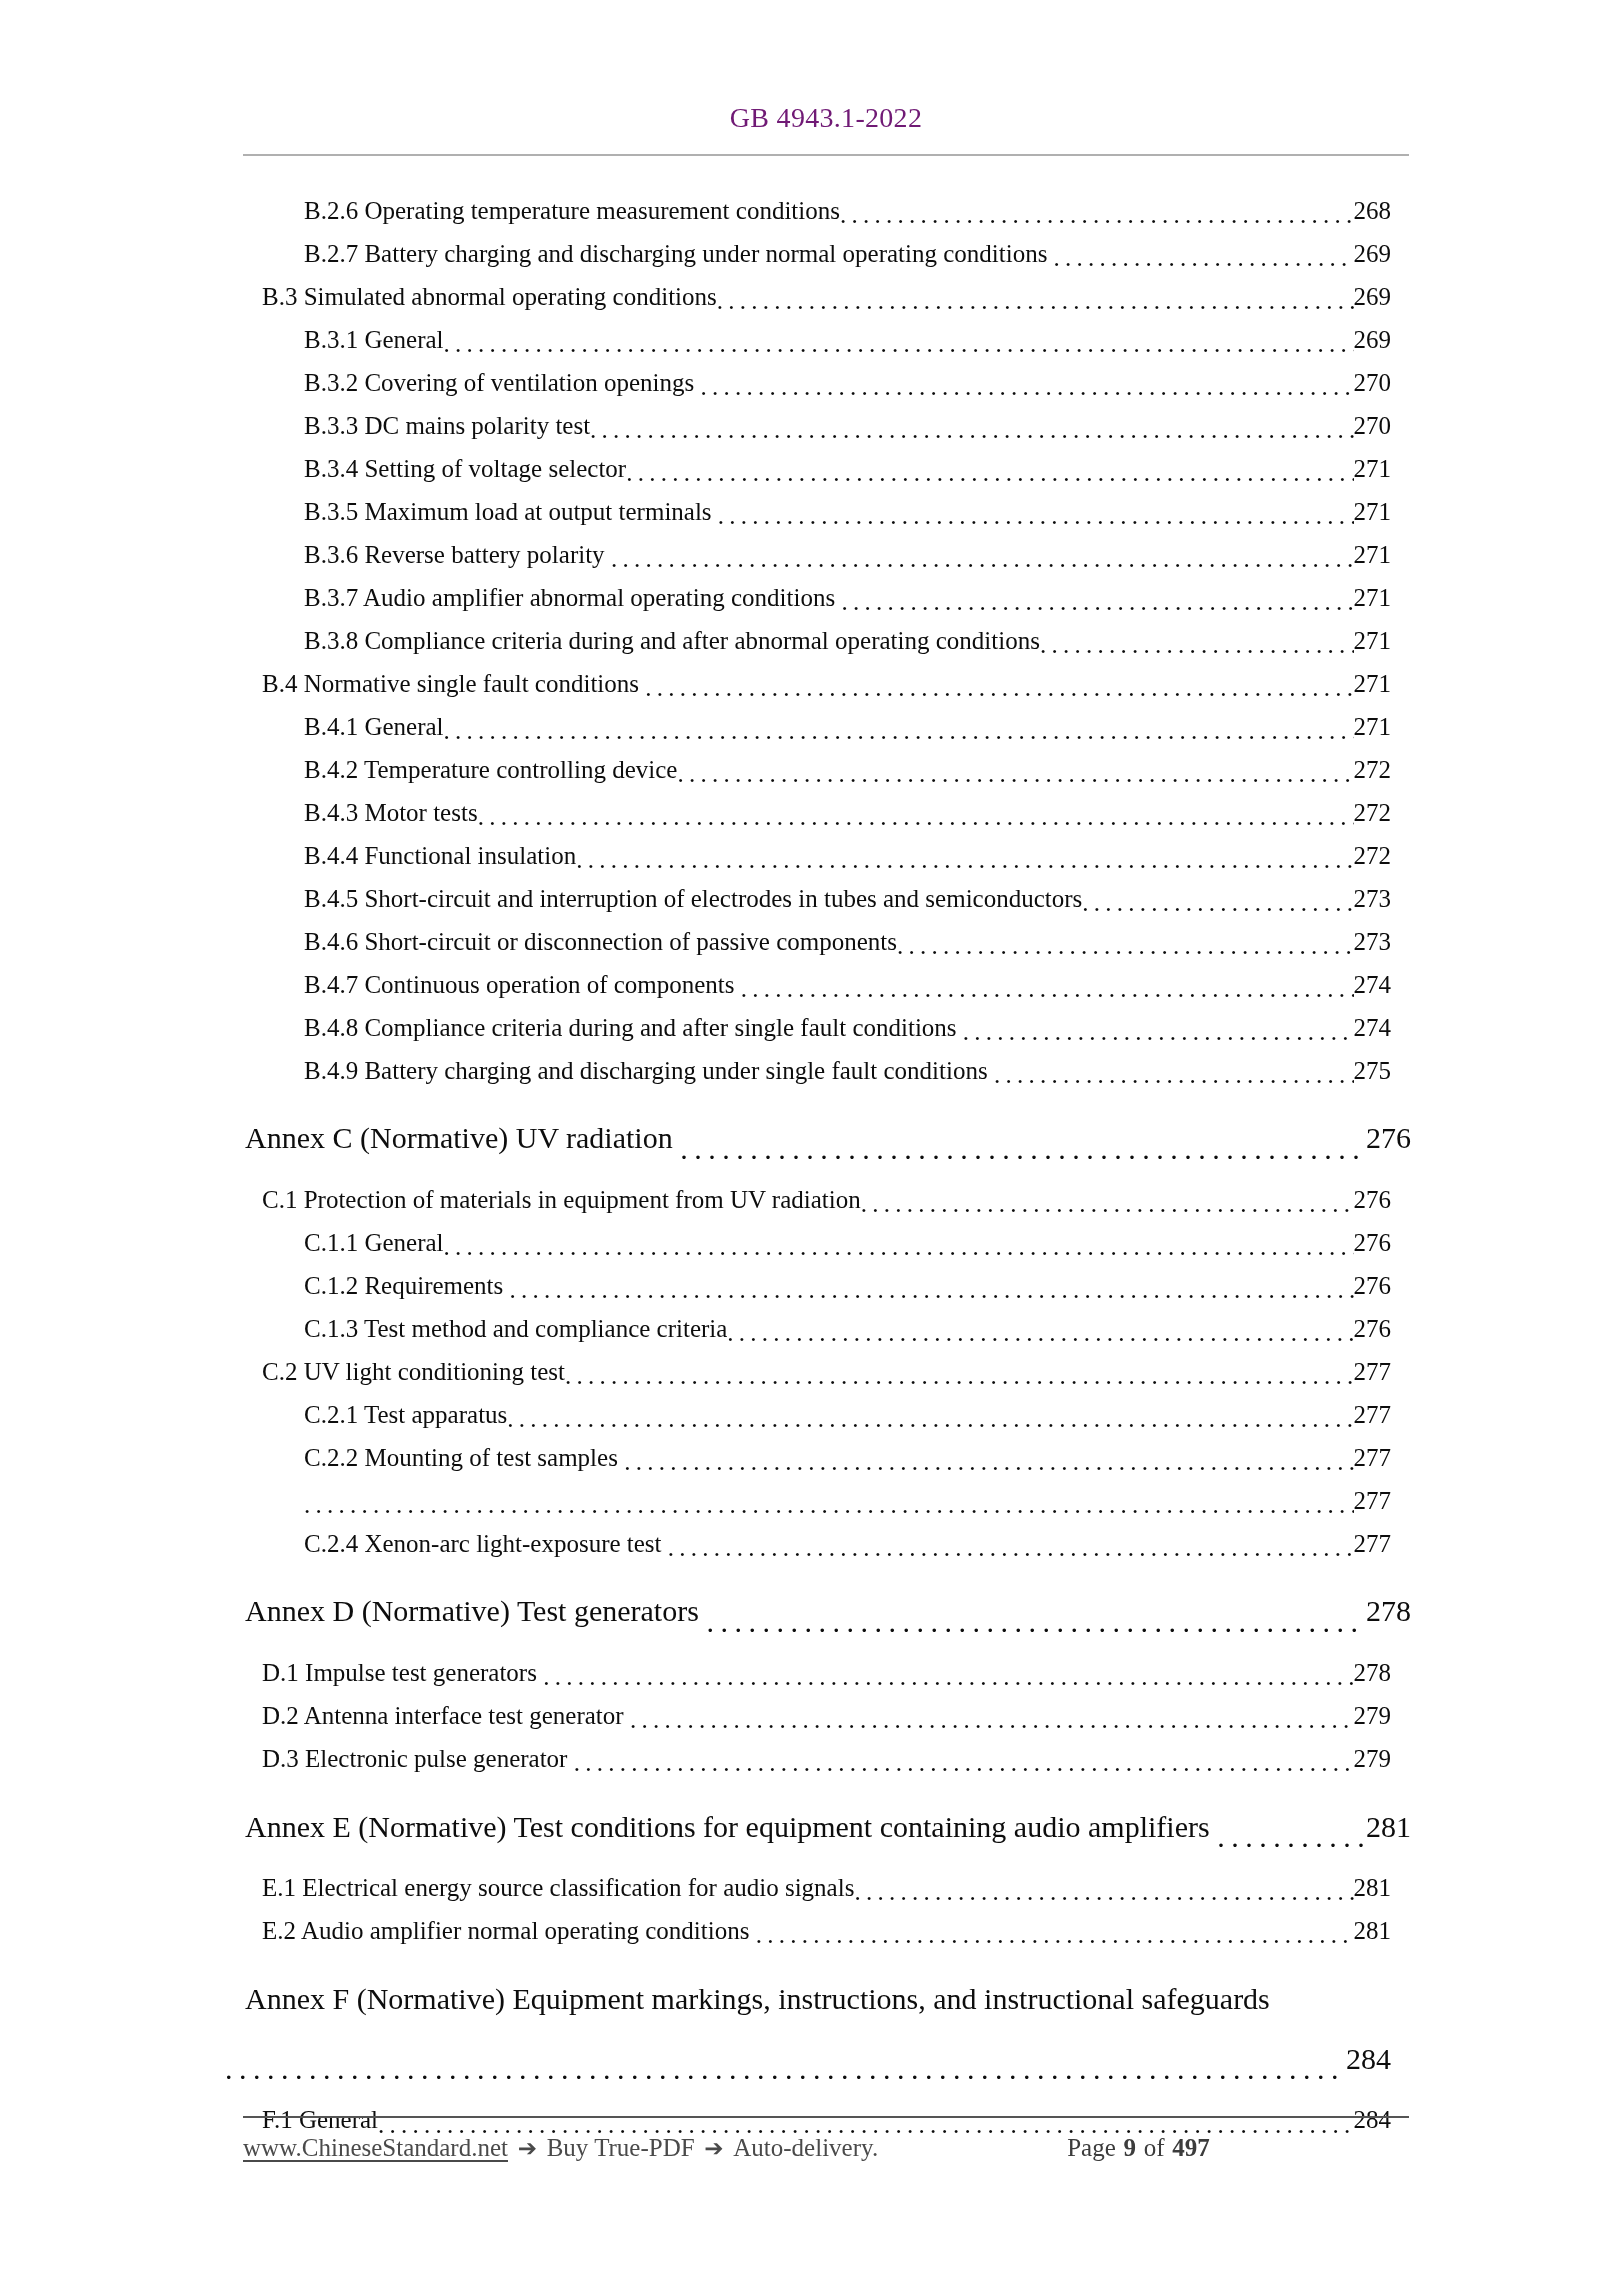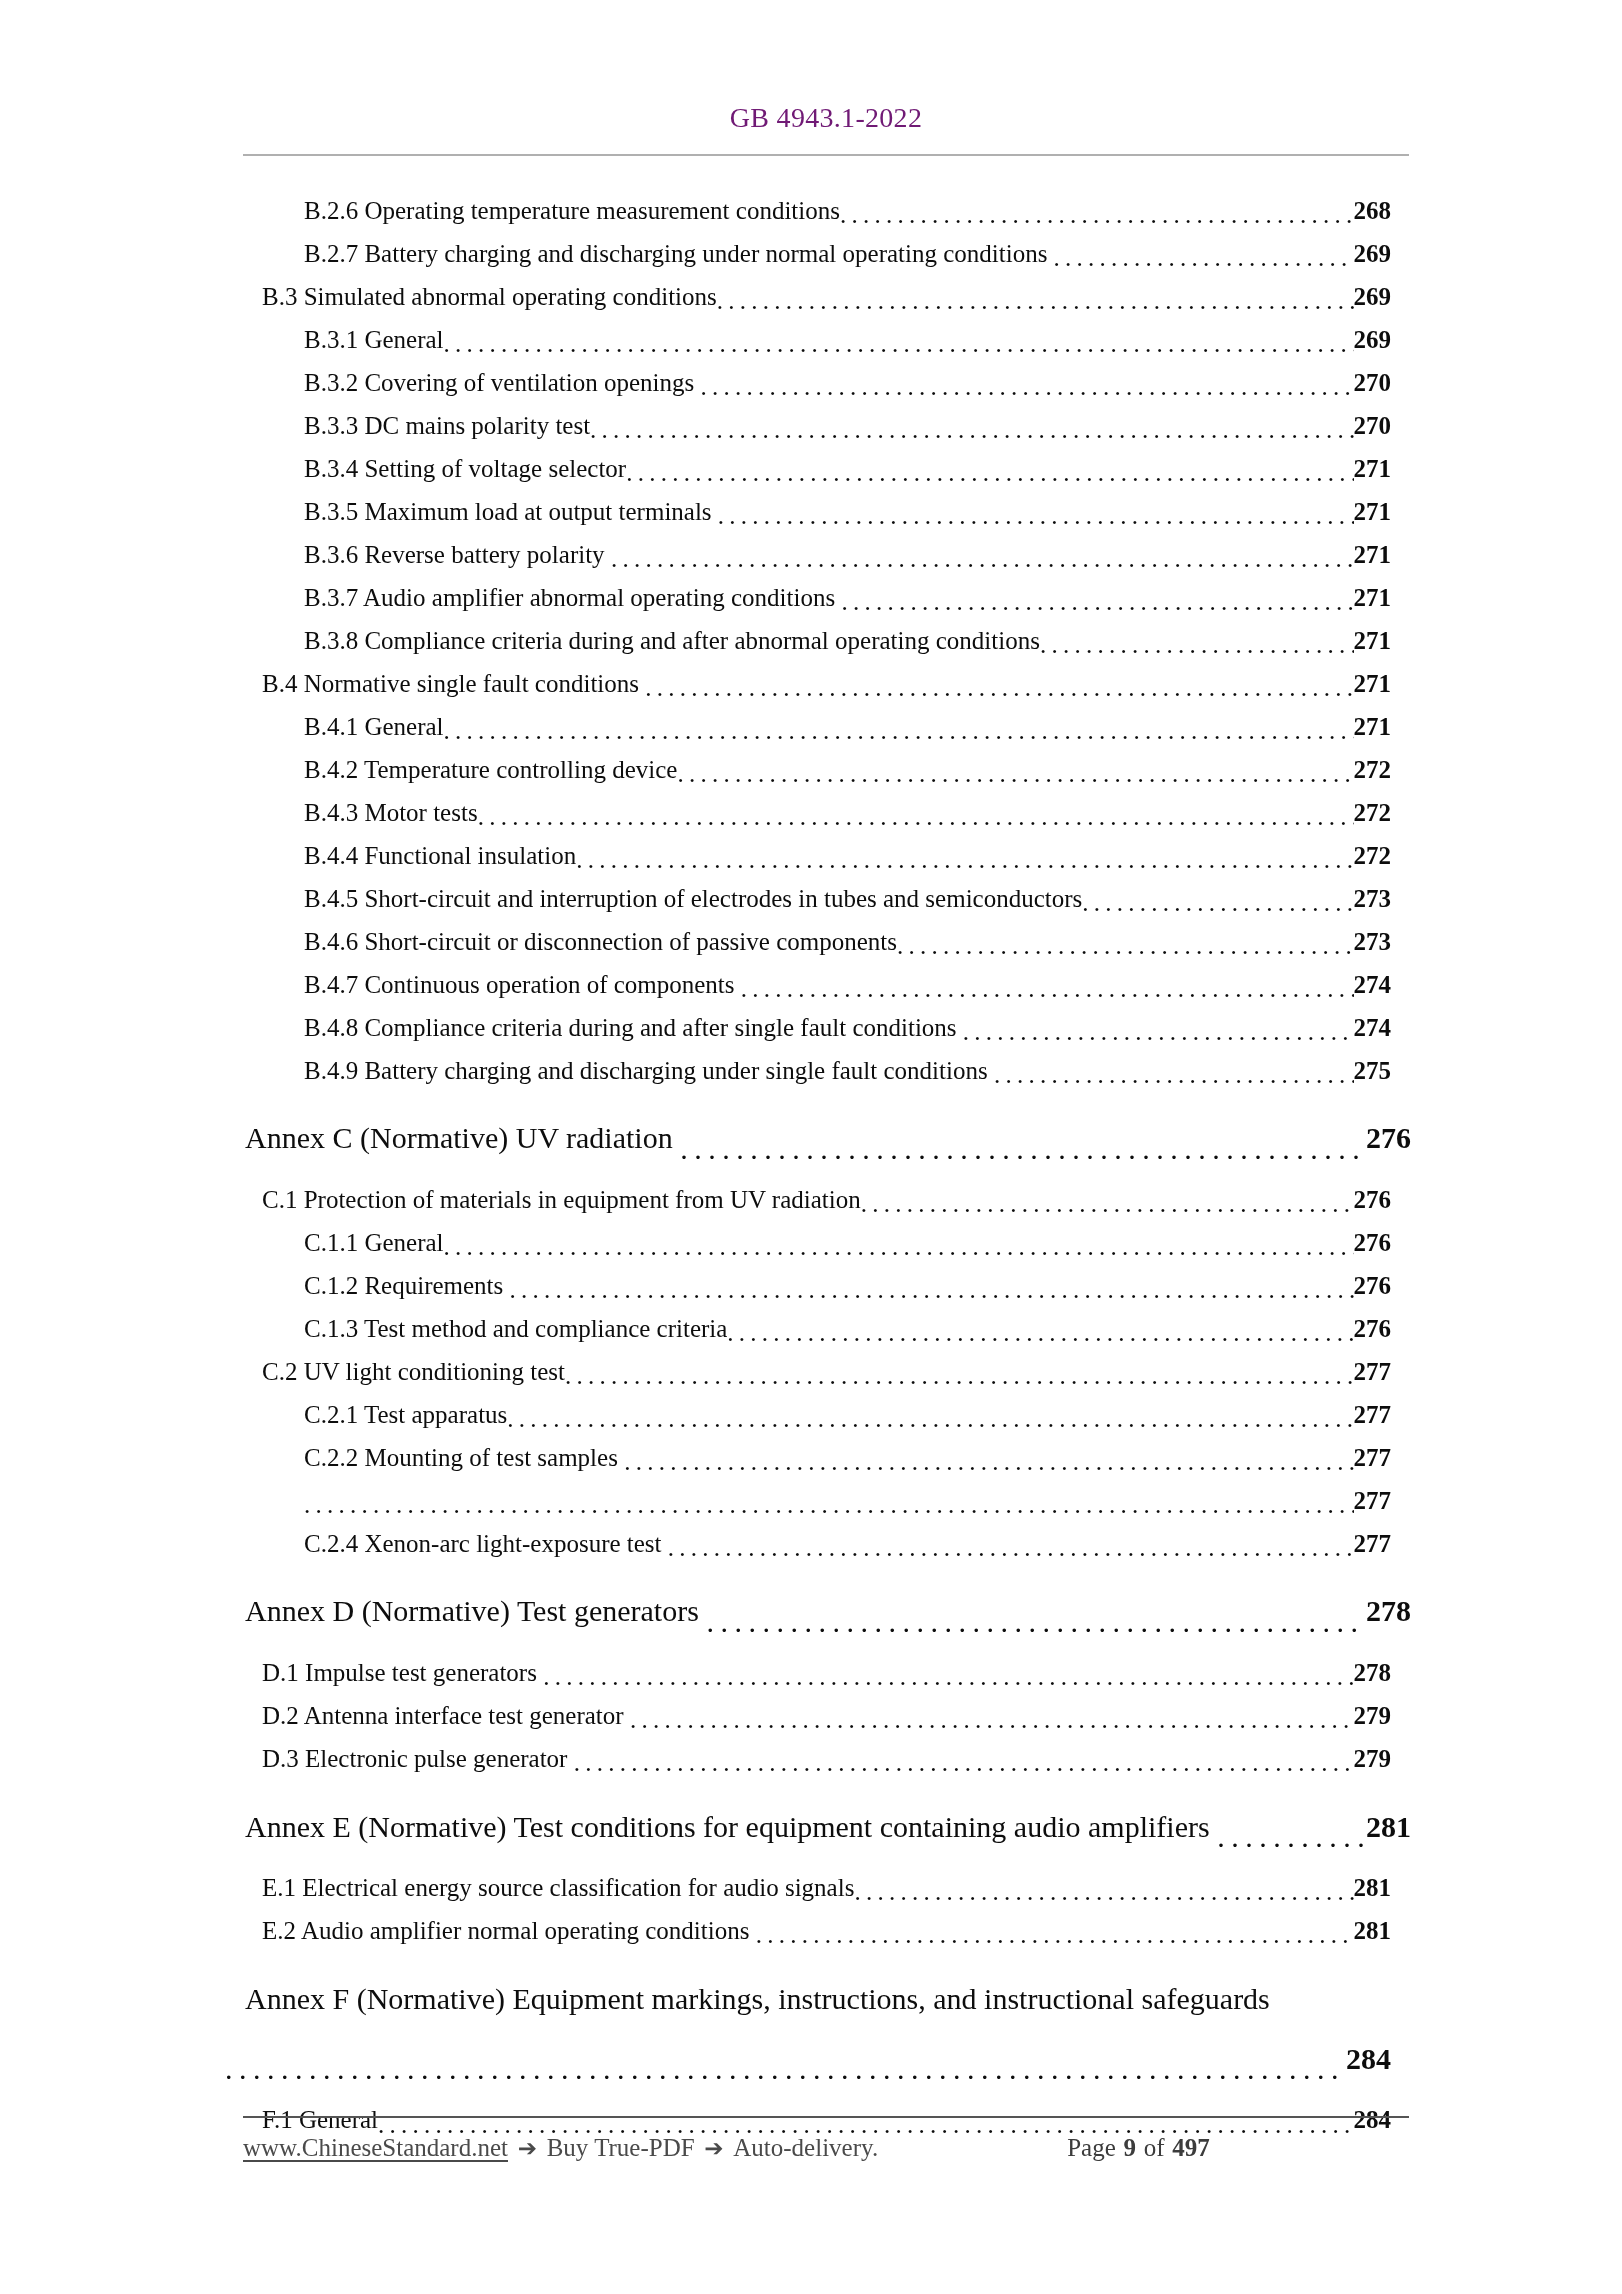--- a/index.html
+++ b/index.html
@@ -82,21 +82,20 @@
     position: absolute;
     left: 0;
     bottom: 0;
     white-space: nowrap;
     letter-spacing: -0.5px;
     line-height: 1em;
   }
   .toc-page {
     flex: 0 0 auto;
     text-align: left;
-    font-weight: bold;
   }
 
   
   .gap-before-annex { margin-top: 16.4px; }
   .gap-after-annex  { margin-bottom: 9.7px; }
 
   .title-gap::after { content: "\00a0"; }
 
   
   .toc-entry.wrap-line { padding-left: 0px; font-size: 30px; line-height: 60px; }

